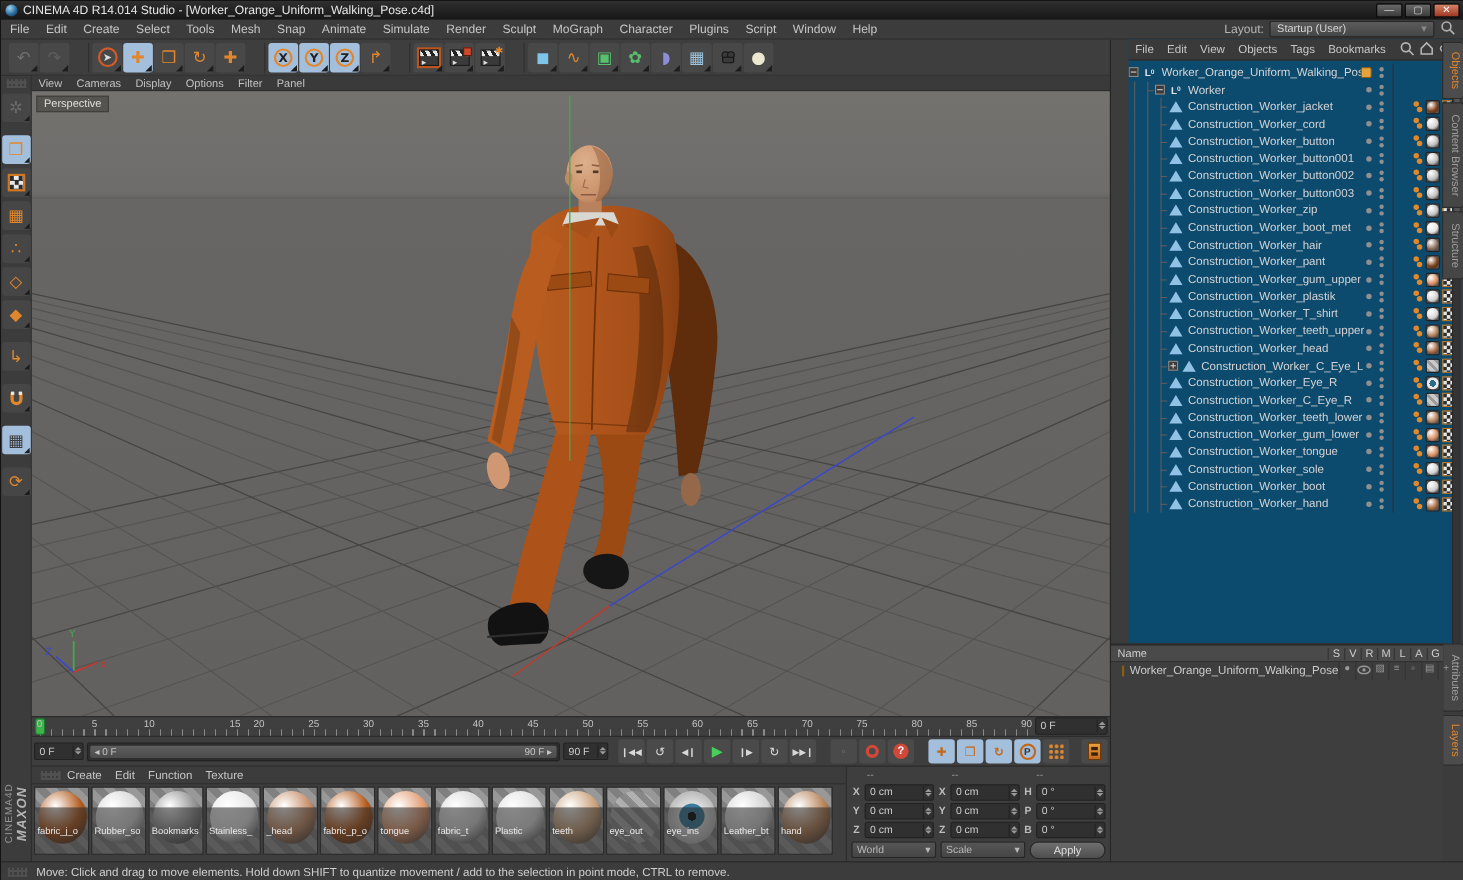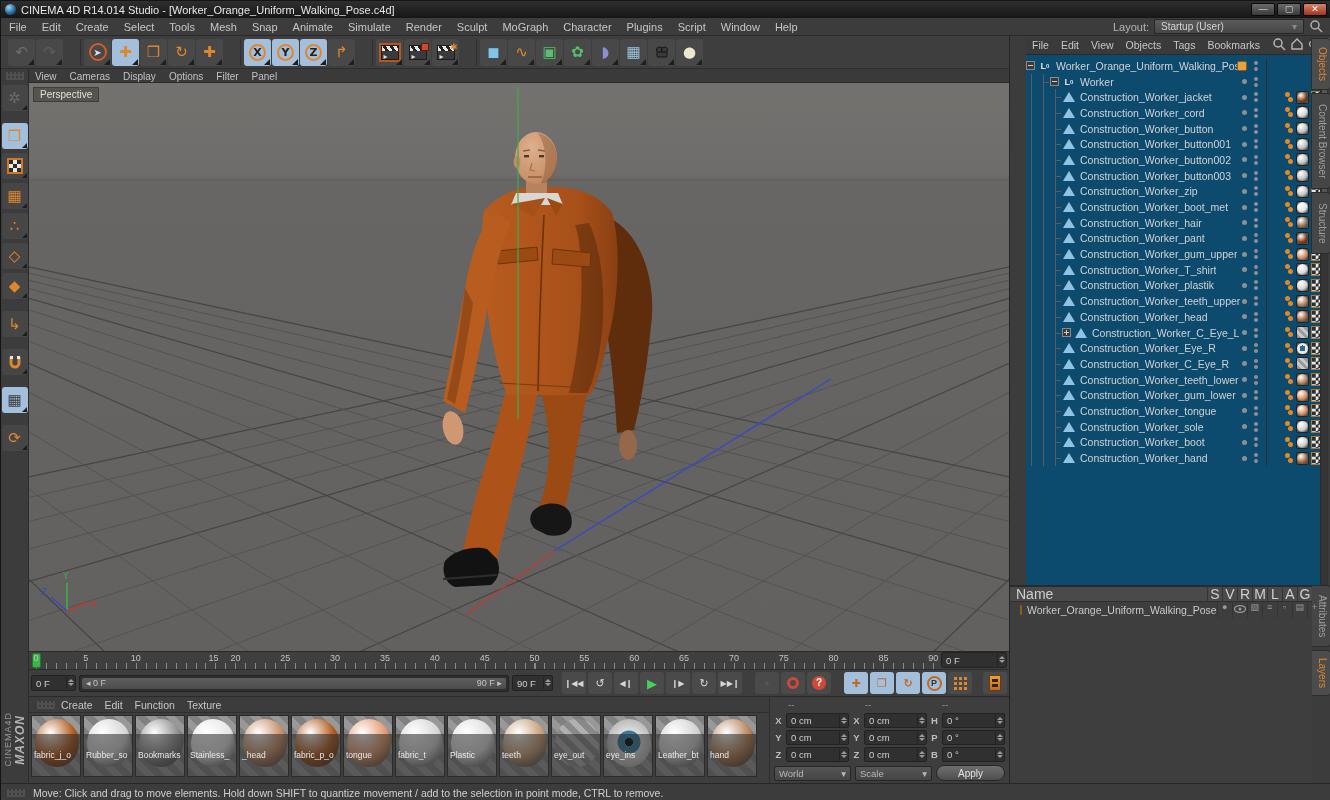--- a/index.html
+++ b/index.html
@@ -120,21 +120,21 @@
   #vtabs-top { position:absolute; right:0; top:2px; width:20px; display:flex; flex-direction:column; gap:3px; }
   #vtabs-bot { position:absolute; right:0; top:549px; width:20px; display:flex; flex-direction:column; gap:3px; }
   .vtab { writing-mode:vertical-rl; background:#464646; border:1px solid #2c2c2c; border-radius:0 3px 3px 0;
     color:#9f9f9f; font-size:10px; padding:6px 2px; text-align:center; }
   .vtab.active { color:#e0872e; background:#4c4c4c; }
 
   #lm { position:absolute; left:0; top:549px; width:302px; height:198px; background:#3e3e3e; border-top:2px solid #2a2a2a; }
   #lm-menubar { height:18px; background:#3a3a3a; border-bottom:1px solid #2a2a2a; display:flex; align-items:center; padding:0 6px; }
   #lm-menubar .menu-item { font-size:10.5px; margin-right:12px; }
   #lm-header { height:15px; background:#4a4a4a; border-bottom:1px solid #2e2e2e; display:flex; align-items:center;
-    font-size:14px; color:#cfcfcf; padding-left:6px; }
+    font-size:10px; color:#cfcfcf; padding-left:6px; }
   #lm-header .cols, .lmrow .cols { margin-left:auto; display:flex; }
   #lm-header .cols span, .lmrow .cols span { width:15px; text-align:center; border-left:1px solid #343434; }
   .lmrow { height:16px; display:flex; align-items:center; padding-left:10px; font-size:10.5px; }
   .lmrow .layerchip { margin-right:5px; }
   .lmrow .cols span { color:#9a9a9a; font-size:9px; }
 
   
   #ruler { position:absolute; left:28px; top:650px; width:980px; height:18px; background:#3f3f3f; border-top:1px solid #2a2a2a; display:flex; }
   #ruler-track { position:relative; width:908px; height:18px; margin-left:2px; }
   #ruler-ticks { position:absolute; left:5px; right:0; bottom:1px; height:6px;
@@ -185,21 +185,21 @@
   .mtile .lbl { position:absolute; left:0; right:0; bottom:0; font-size:8.5px; color:#e8e8e8;
     background:rgba(40,40,40,.55); padding:16px 2px; white-space:nowrap; overflow:hidden; }
 
   #coords { position:absolute; left:768px; top:695px; width:240px; height:87px; background:#3e3e3e;
     border-top:1px solid #2a2a2a; border-left:1px solid #2e2e2e; padding:2px 4px 0 4px; font-size:9.5px; }
   #coords .hdr { display:flex; height:12px; color:#9a9a9a; }
   #coords .hdr span { flex:1; text-align:left; padding-left:14px; }
   .crow { display:flex; gap:3px; margin-top:2px; align-items:center; }
   .crow .lab { width:9px; color:#bdbdbd; font-weight:bold; text-align:center; }
   .crow .spin { flex:1; height:15px; }
-  #coords .foot { display:flex; gap:4px; margin-top:3px; align-items:center; }
+  #coords .foot { display:flex; gap:4px; margin-top:3px; }
   .dropdown { flex:1; height:15px; background:linear-gradient(#565656,#454545); border:1px solid #262626;
     border-radius:2px; color:#b8b8b8; font-size:9.5px; display:flex; align-items:center; justify-content:space-between; padding:0 4px; }
   #apply-btn { flex:1; height:16px; background:linear-gradient(#6f6f6f,#4e4e4e); border:1px solid #262626;
     border-radius:8px; color:#e2e2e2; text-align:center; line-height:15px; font-size:10px; }
 
   
   #statusbar { position:absolute; left:0; top:782px; width:1330px; height:18px; background:#3c3c3c;
     border-top:1px solid #262626; display:flex; align-items:center; padding-left:6px; }
   #statusbar .grip { margin-right:8px; }
   #status-text { font-size:10.5px; color:#cfcfcf; }
@@ -851,61 +851,61 @@
             </span>
           </div>
           <div class="trow">
             <span class="tguide line"></span>
             <span class="tguide line"></span>
             <span class="tguide branch"></span>
             <span style="width: 0px;"></span>
             <span class="oicon poly">
               <span></span>
             </span>
+            <span class="tname">Construction_Worker_plastik</span>
+            <span class="tright">
+              <span class="vdot"></span>
+              <span class="vdots2">
+                <i></i>
+                <i></i>
+              </span>
+              <span class="tagzone">
+                <span class="tagdots">
+                  <i></i>
+                  <i></i>
+                </span>
+                <span class="msphere">
+                  <i style="background:radial-gradient(circle at 35% 30%, #fff 0%, #d4d4d4 55%, #222 105%);"></i>
+                </span>
+                <span class="uvw"></span>
+              </span>
+            </span>
+          </div>
+          <div class="trow">
+            <span class="tguide line"></span>
+            <span class="tguide line"></span>
+            <span class="tguide branch"></span>
+            <span style="width: 0px;"></span>
+            <span class="oicon poly">
+              <span></span>
+            </span>
             <span class="tname">Construction_Worker_T_shirt</span>
             <span class="tright">
               <span class="vdot"></span>
               <span class="vdots2">
                 <i></i>
                 <i></i>
               </span>
               <span class="tagzone">
                 <span class="tagdots">
                   <i></i>
                   <i></i>
                 </span>
                 <span class="msphere">
                   <i style="background:radial-gradient(circle at 35% 30%, #fff 0%, #dadada 55%, #222 105%);"></i>
-                </span>
-                <span class="uvw"></span>
-              </span>
-            </span>
-          </div>
-          <div class="trow">
-            <span class="tguide line"></span>
-            <span class="tguide line"></span>
-            <span class="tguide branch"></span>
-            <span style="width: 0px;"></span>
-            <span class="oicon poly">
-              <span></span>
-            </span>
-            <span class="tname">Construction_Worker_plastik</span>
-            <span class="tright">
-              <span class="vdot"></span>
-              <span class="vdots2">
-                <i></i>
-                <i></i>
-              </span>
-              <span class="tagzone">
-                <span class="tagdots">
-                  <i></i>
-                  <i></i>
-                </span>
-                <span class="msphere">
-                  <i style="background:radial-gradient(circle at 35% 30%, #fff 0%, #d4d4d4 55%, #222 105%);"></i>
                 </span>
                 <span class="uvw"></span>
               </span>
             </span>
           </div>
           <div class="trow">
             <span class="tguide line"></span>
             <span class="tguide line"></span>
             <span class="tguide branch"></span>
             <span style="width: 0px;"></span>

